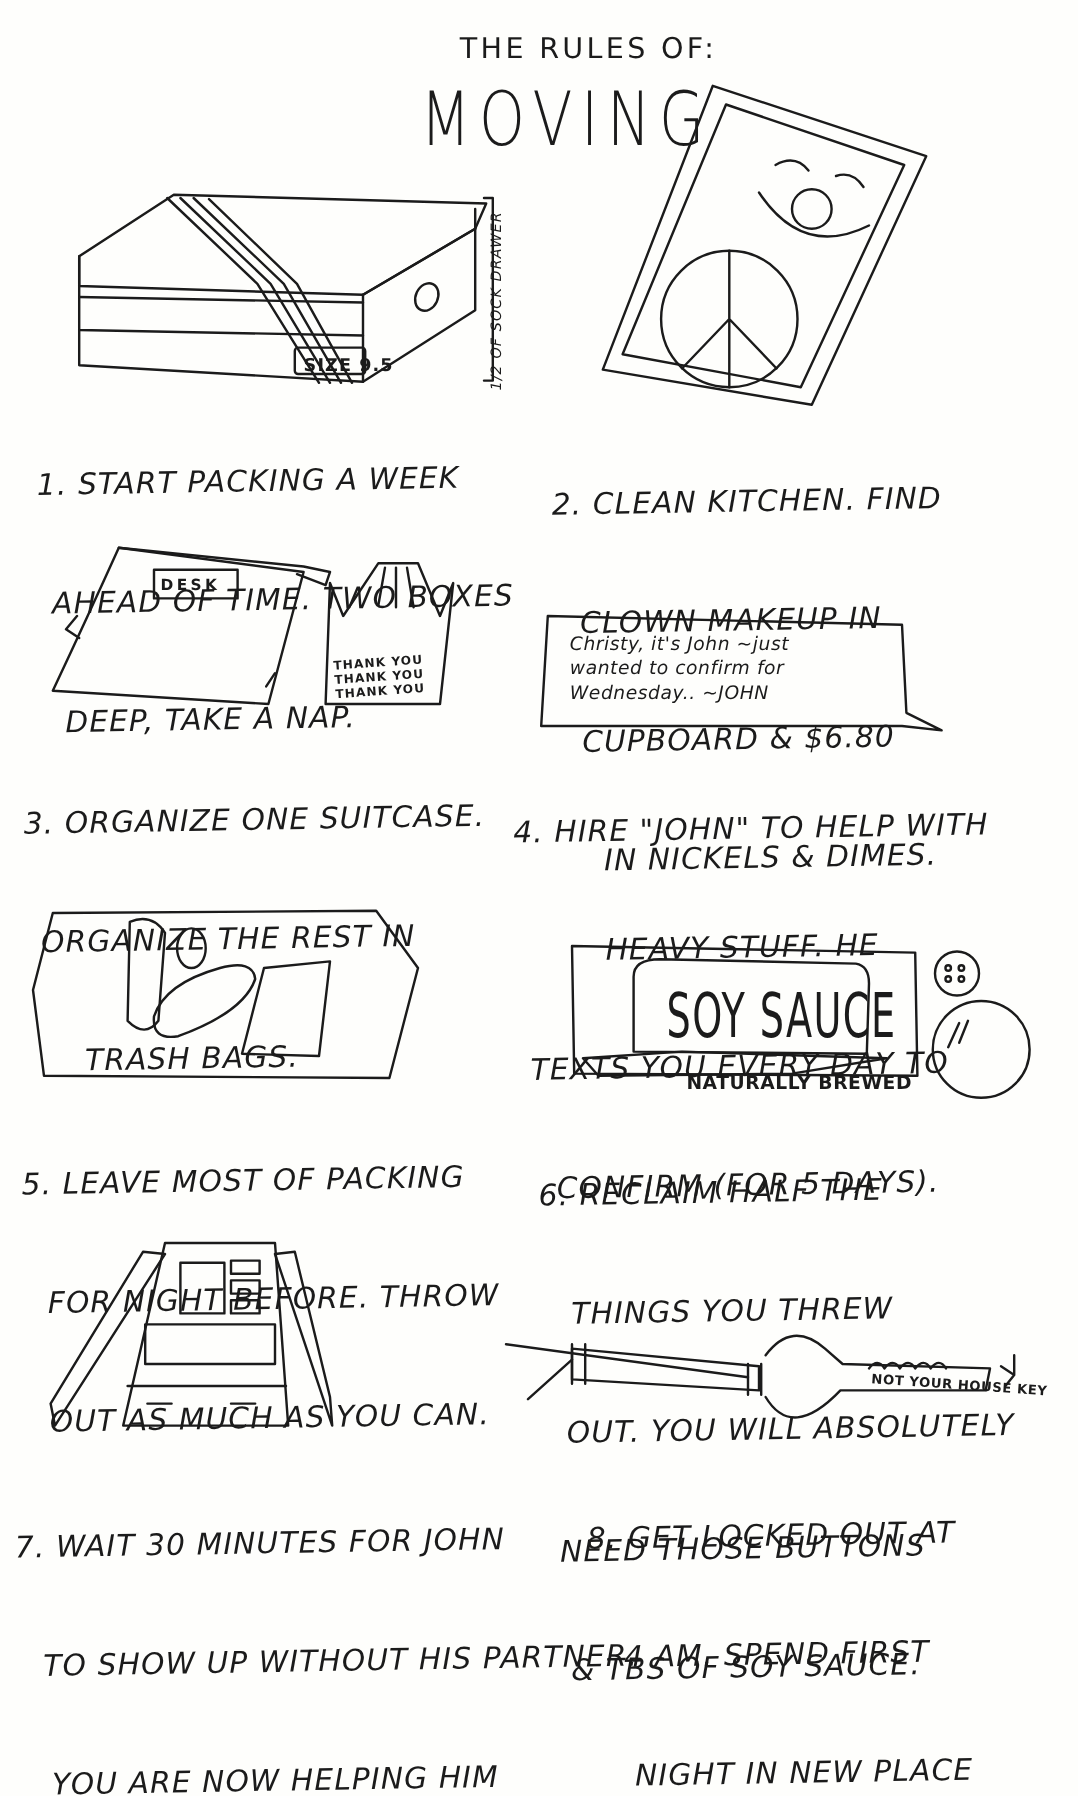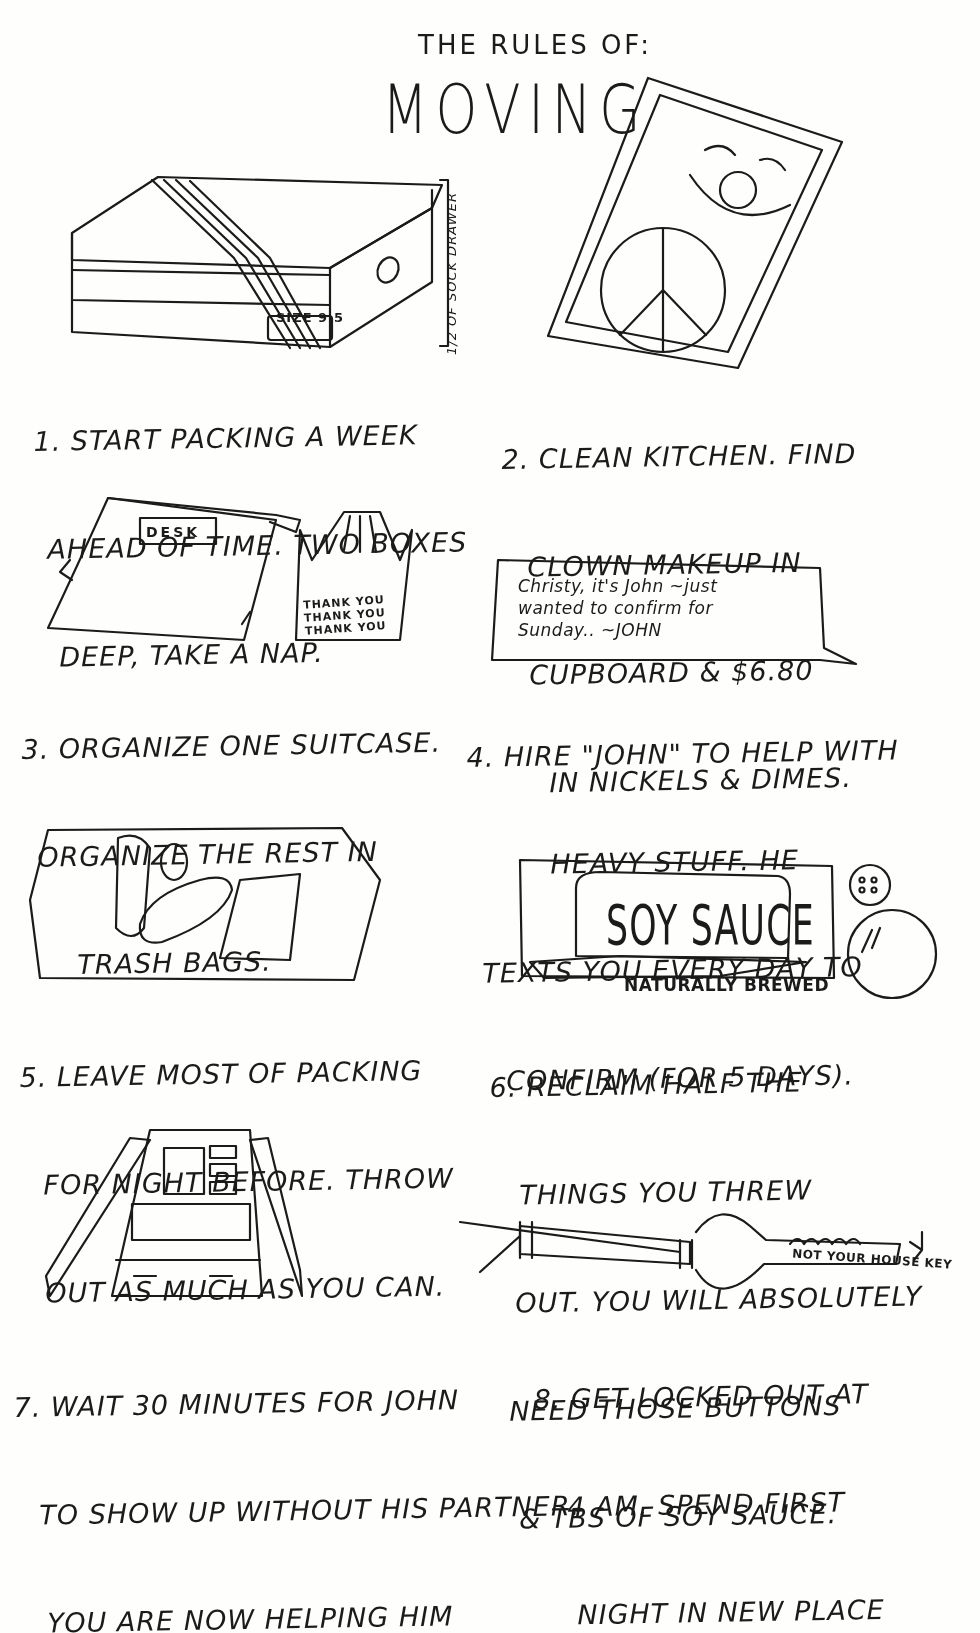--- a/index.html
+++ b/index.html
@@ -13,21 +13,21 @@
   .title { left:382px; top:70px; font-size:68px; letter-spacing:10px; font-style:normal; font-weight:300; transform:scaleX(0.78); transform-origin:left top; }
   .rule { font-size:27px; line-height:36px; white-space:pre; transform:rotate(-1deg); transform-origin:left top; }
   .rule .line { display:block; }
   svg { position:absolute; overflow:visible; }
   svg * { stroke:#1b1b1b; fill:none; stroke-width:2.2; stroke-linecap:round; stroke-linejoin:round; }
   .side-note { left:444px; top:165px; font-size:13px; letter-spacing:1px; writing-mode:vertical-rl; transform:rotate(180deg); height:190px; text-align:left; }
   .text-msg { left:518px; top:575px; font-size:17px; line-height:22px; text-transform:none; font-style:italic; letter-spacing:0.5px; white-space:pre; }
   .key-note { left:792px; top:1252px; font-size:12px; letter-spacing:0.5px; font-style:normal; font-weight:bold; transform:rotate(4deg); }
   .soy-label { left:606px; top:892px; font-size:56px; font-style:normal; letter-spacing:2px; transform:scaleX(0.62); transform-origin:left top; }
   .soy-banner { left:624px; top:975px; font-size:17px; font-style:normal; font-weight:bold; letter-spacing:0.5px; }
-  .size-tag { left:276px; top:310px; font-size:13px; font-style:normal; font-weight:bold; }
+  .size-tag { left:276px; top:322px; font-size:16px; font-style:normal; font-weight:bold; }
   .desk-tag { left:146px; top:524px; font-size:14px; font-style:normal; font-weight:bold; letter-spacing:3px; }
   .thank { left:304px; top:596px; font-size:11px; line-height:13px; font-style:normal; font-weight:bold; white-space:pre; transform:rotate(-4deg); }
 </style>
 </head>
 <body>
 
 <div class="abs hand subtitle">THE RULES OF:</div>
 <div class="abs hand title">MOVING</div>
 
 <svg style="left:0;top:0;width:980px;height:1633px;pointer-events:none">
@@ -119,21 +119,21 @@
 </svg>
 
 <div class="abs hand size-tag">SIZE 9.5</div>
 <div class="abs hand side-note">1/2 OF SOCK DRAWER</div>
 <div class="abs hand desk-tag">DESK</div>
 <div class="abs hand thank">THANK YOU
 THANK YOU
 THANK YOU</div>
 <div class="abs hand text-msg">Christy, it's John ~just
 wanted to confirm for
-Sunday.. ~JOHN</div>
+Wednesday.. ~JOHN</div>
 <div class="abs hand soy-label">SOY SAUCE</div>
 <div class="abs hand soy-banner">NATURALLY BREWED</div>
 <div class="abs hand key-note">NOT YOUR HOUSE KEY</div>
 
 <div class="abs hand rule" style="left:32px;top:352px">
   <span class="line">1. START PACKING A WEEK</span>
   <span class="line" style="padding-left:12px">AHEAD OF TIME. TWO BOXES</span>
   <span class="line" style="padding-left:22px">DEEP, TAKE A NAP.</span>
 </div>
 

